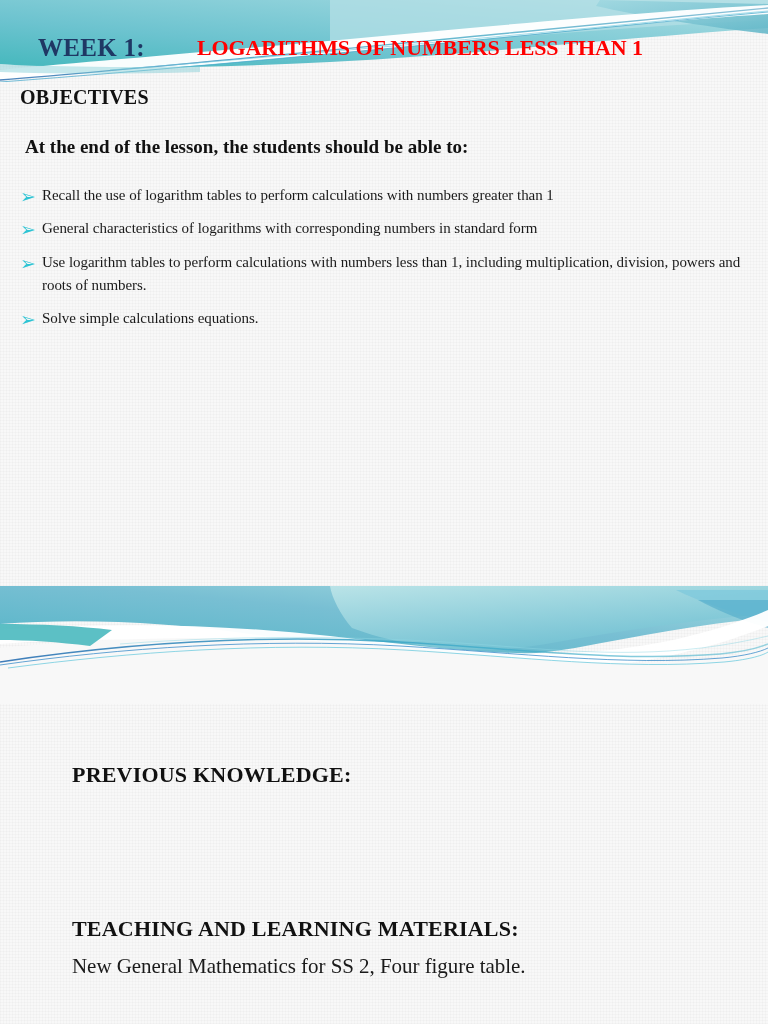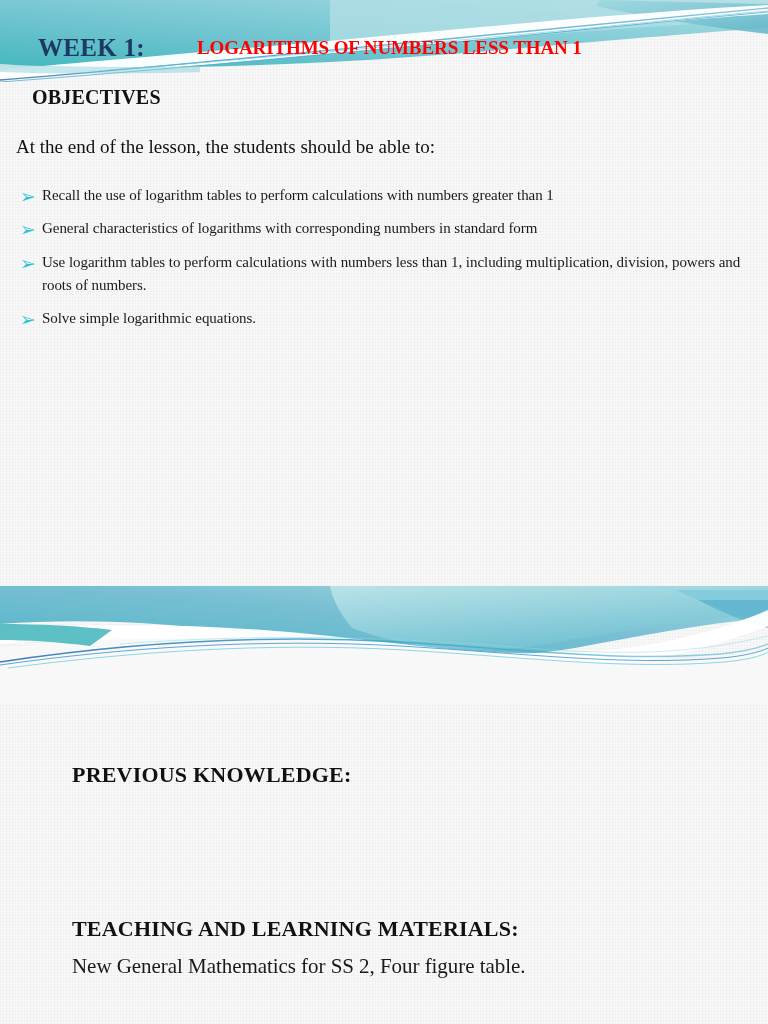--- a/index.html
+++ b/index.html
@@ -36,34 +36,34 @@
   }
   .title-week{
     margin-left:38px;
     font-family:"Liberation Serif", serif;
     font-weight:bold; font-size:25px; color:#1f3864;
     letter-spacing:0.3px; white-space:nowrap;
   }
   .title-main{
     margin-left:52px;
     font-family:"Liberation Serif", serif;
-    font-weight:bold; font-size:19px; color:#ff0000;
+    font-weight:bold; font-size:22px; color:#ff0000;
     letter-spacing:-0.1px; white-space:nowrap;
   }
 
   
   .sec-head{
     position:absolute; left:20px;
     font-weight:bold; font-size:20px; color:#111111;
-    letter-spacing:0.2px; white-space:nowrap;margin-left:12px;
+    letter-spacing:0.2px; white-space:nowrap;
   }
   #objectives-heading{ top:86px; }
   #intro-line{
-    position:absolute; left:16px; top:136px;
-    font-weight:normal; font-size:19px; color:#111111;
+    position:absolute; left:25px; top:136px;
+    font-weight:bold; font-size:19px; color:#111111;
     white-space:nowrap;
   }
 
   
   .bullet-list{ position:absolute; left:20px; top:184px; width:730px; }
   .bullet{
     position:relative; display:flex; align-items:flex-start;
     margin-bottom:10px;
   }
   .bullet-marker{
@@ -155,21 +155,21 @@
         <li class="bullet">
           <span class="bullet-marker">➢</span>
           <span class="bullet-text">General characteristics of logarithms with corresponding numbers in standard form</span>
         </li>
         <li class="bullet">
           <span class="bullet-marker">➢</span>
           <span class="bullet-text">Use logarithm tables to perform calculations with numbers less than 1, including multiplication, division, powers and roots of numbers.</span>
         </li>
         <li class="bullet">
           <span class="bullet-marker">➢</span>
-          <span class="bullet-text">Solve simple logarithmic equations.</span>
+          <span class="bullet-text">Solve simple calculations equations.</span>
         </li>
       </ul>
 
     </div>
   </section>
 
   <section class="slide" id="slide-two">
 
     <div class="banner">
       <svg viewBox="0 0 768 130" width="768" height="130" preserveAspectRatio="none">

